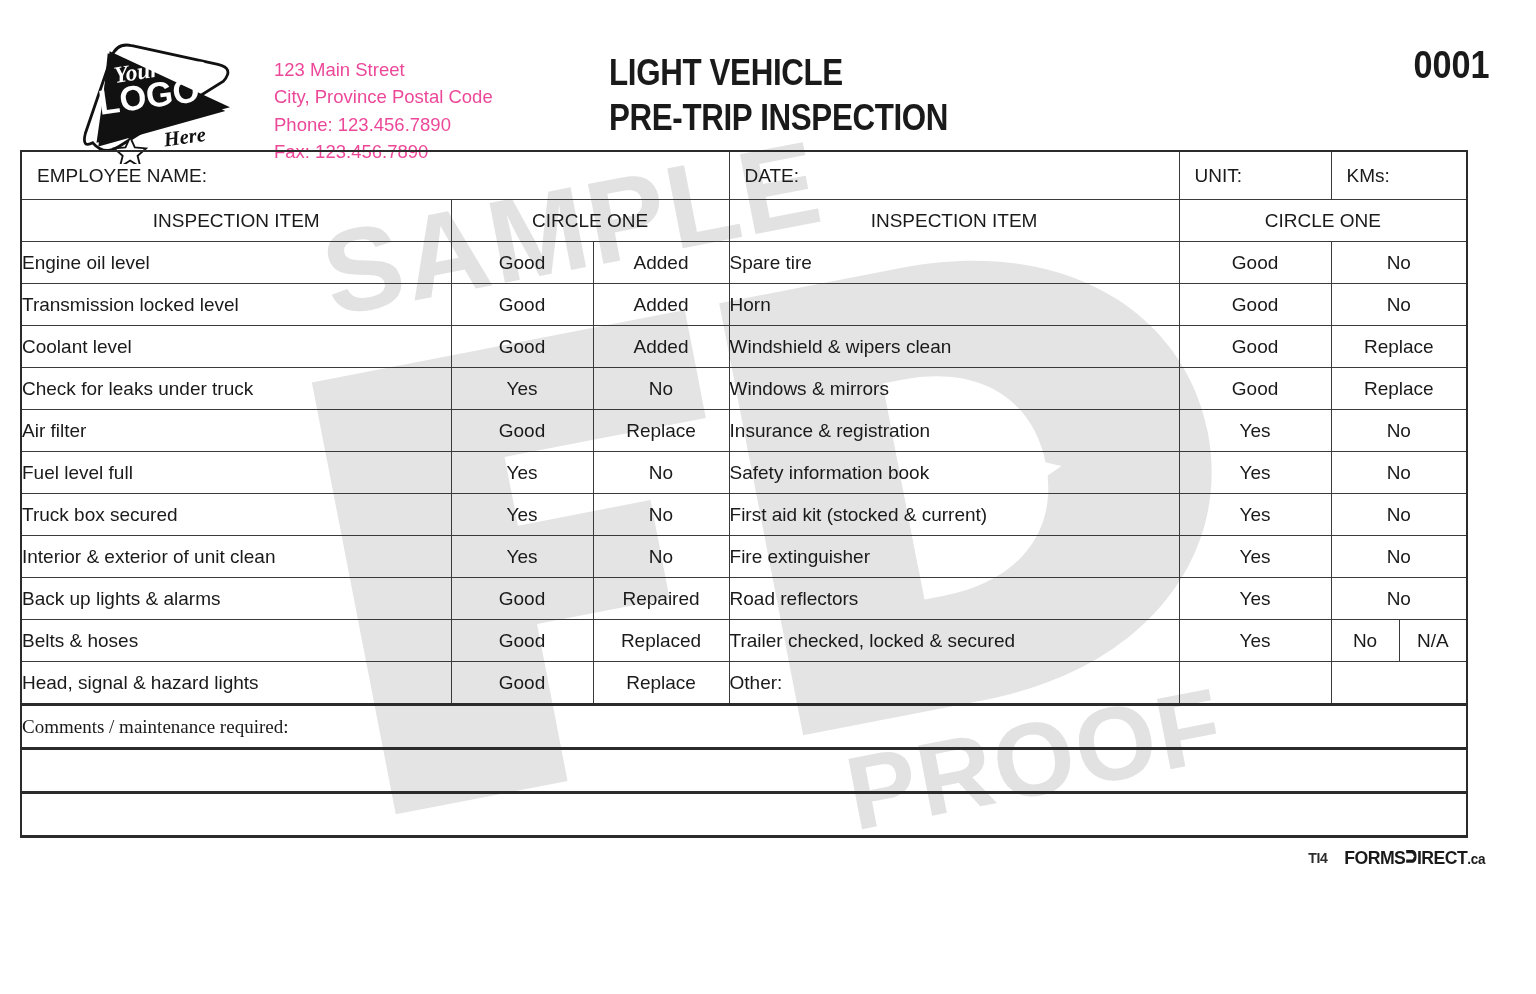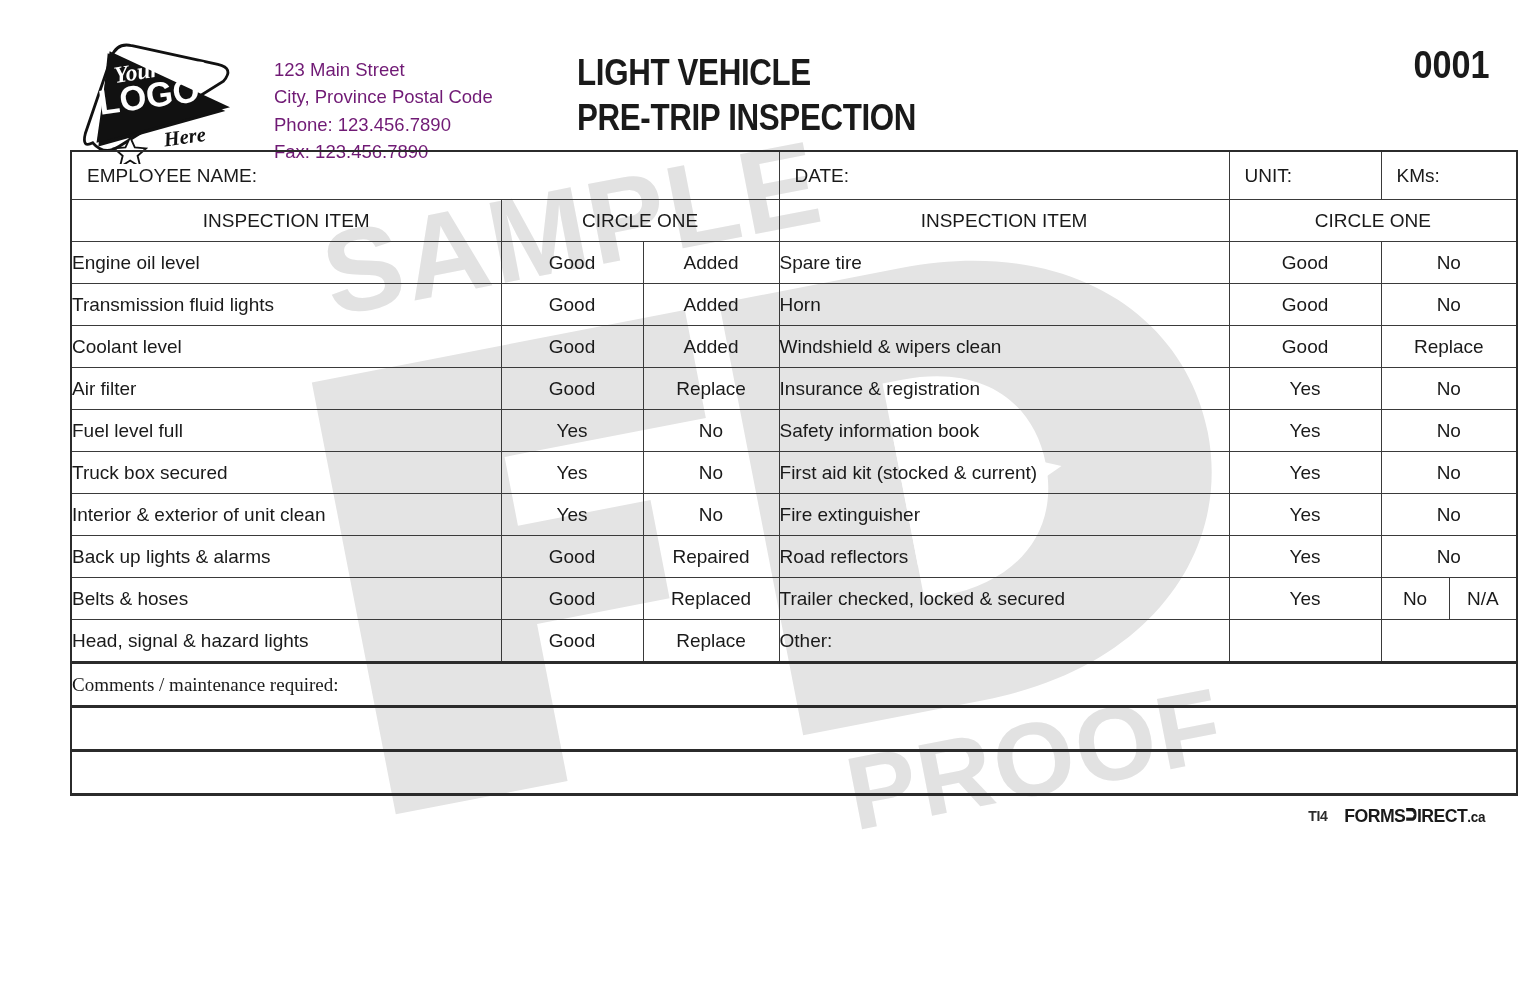--- a/index.html
+++ b/index.html
@@ -68,25 +68,25 @@
   #logo-block {
     width: 180px;
     flex: 0 0 180px;
     padding-top: 4px;
   }
   #address-block {
     margin-left: 18px;
     padding-top: 28px;
     font-size: 18.5px;
     line-height: 1.48;
-    color: #701a75;
+    color: #ec4899;
     white-space: nowrap;
   }
   #title-block {
-    margin-left: 84px;
+    margin-left: 116px;
     padding-top: 22px;
     flex: 1 1 auto;
   }
   .form-title-line {
     font-family: "Liberation Sans", sans-serif;
     font-weight: 700;
     font-size: 36px;
     letter-spacing: -0.4px;
     line-height: 1.26;
     color: #1a1a1a;
@@ -103,21 +103,21 @@
     letter-spacing: 0px;
     color: #1a1a1a;
     transform: scaleX(0.9);
     transform-origin: right center;
   }
 
   
   #form-wrap {
     position: relative;
     z-index: 2;
-    margin: 0 44px 0 70px;
+    margin: 0 44px 0 20px;
   }
   table.form {
     border-collapse: collapse;
     width: 1446px;
     table-layout: fixed;
   }
   table.form td {
     border: 1px solid #3a3a3a;
     font-size: 19px;
     color: #1a1a1a;
@@ -291,32 +291,40 @@
 
       <tr>
         <td class="label-cell outer-l">Engine oil level</td>
         <td class="center-cell">Good</td>
         <td class="center-cell">Added</td>
         <td class="label-cell">Spare tire</td>
         <td class="center-cell">Good</td>
         <td class="center-cell outer-r" colspan="2">No</td>
       </tr>
       <tr>
-        <td class="label-cell outer-l">Transmission fluid lights</td>
+        <td class="label-cell outer-l">Transmission locked level</td>
         <td class="center-cell">Good</td>
         <td class="center-cell">Added</td>
         <td class="label-cell">Horn</td>
         <td class="center-cell">Good</td>
         <td class="center-cell outer-r" colspan="2">No</td>
       </tr>
       <tr>
         <td class="label-cell outer-l">Coolant level</td>
         <td class="center-cell">Good</td>
         <td class="center-cell">Added</td>
         <td class="label-cell">Windshield &amp; wipers clean</td>
+        <td class="center-cell">Good</td>
+        <td class="center-cell outer-r" colspan="2">Replace</td>
+      </tr>
+      <tr>
+        <td class="label-cell outer-l">Check for leaks under truck</td>
+        <td class="center-cell">Yes</td>
+        <td class="center-cell">No</td>
+        <td class="label-cell">Windows &amp; mirrors</td>
         <td class="center-cell">Good</td>
         <td class="center-cell outer-r" colspan="2">Replace</td>
       </tr>
       <tr>
         <td class="label-cell outer-l">Air filter</td>
         <td class="center-cell">Good</td>
         <td class="center-cell">Replace</td>
         <td class="label-cell">Insurance &amp; registration</td>
         <td class="center-cell">Yes</td>
         <td class="center-cell outer-r" colspan="2">No</td>

